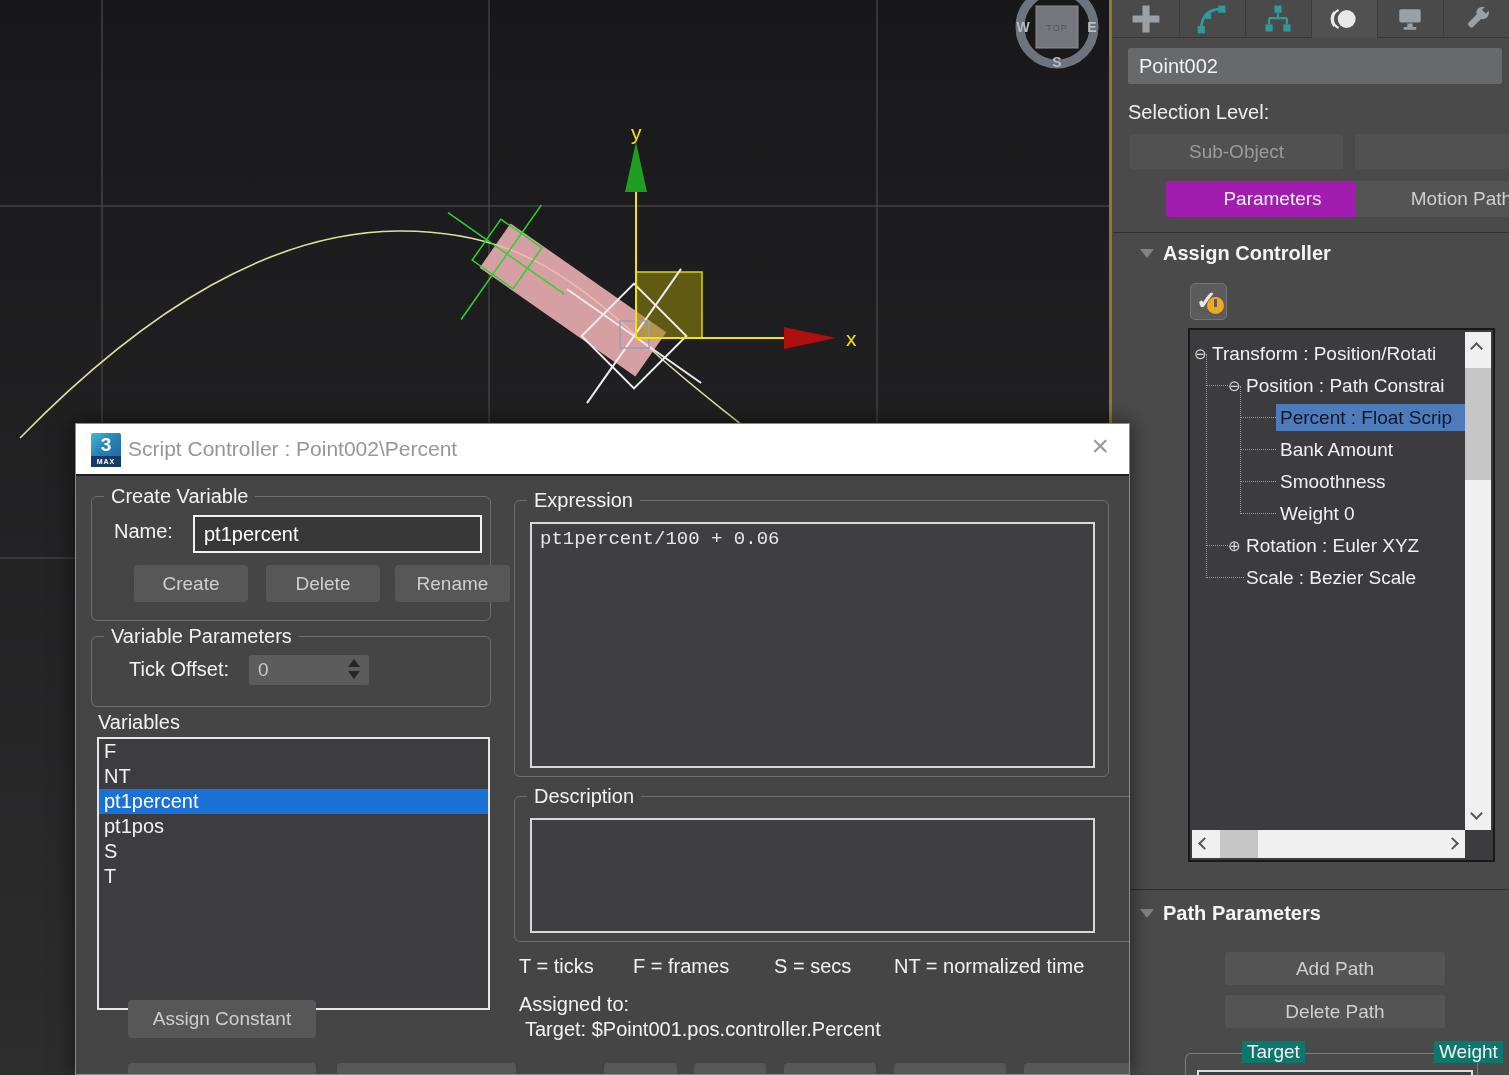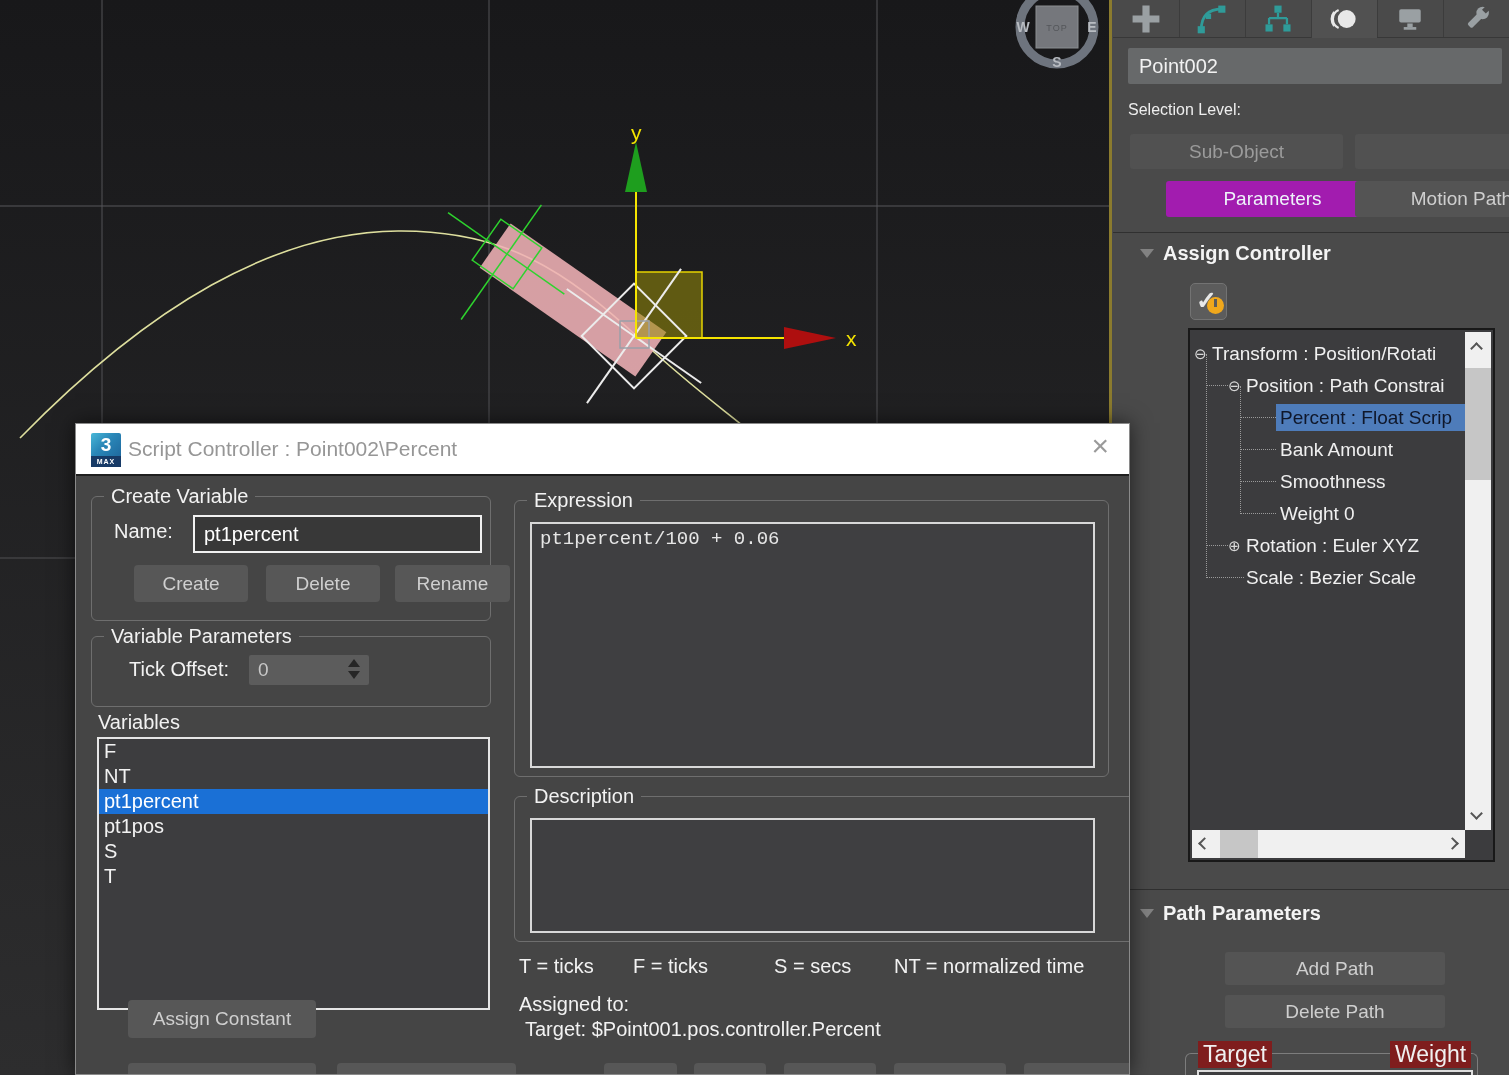--- a/index.html
+++ b/index.html
@@ -15,21 +15,21 @@
   #vp-border { position:absolute; left:1109px; top:0; width:3px; height:1075px; background:#8b7b2e; z-index:1; }
   
   #panel { position:absolute; left:1113px; top:0; width:396px; height:1075px; background:#4a4a4a; z-index:2; overflow:hidden; }
   .tabstrip { position:absolute; left:0; top:0; width:396px; height:38px; }
   .tab { position:absolute; top:0; width:66px; height:38px; display:flex; align-items:center; justify-content:center; }
   .tab.seltab { background:#515151; }
   .tabsep { position:absolute; top:0; width:1px; height:38px; background:#3c3c3c; }
   .tabline { position:absolute; top:37px; height:1px; background:#383838; }
   .namefield { position:absolute; left:15px; top:48px; width:374px; height:36px; background:#67696a;
     border-radius:2px; font-size:20px; color:#f2f2f2; line-height:36px; padding-left:11px; }
-  .plabel { position:absolute; font-size:16px; color:#eeeeee; }
+  .plabel { position:absolute; font-size:20px; color:#eeeeee; }
   .pbtn { position:absolute; height:35px; background:#545454; border-radius:3px; font-size:19px;
     color:#cfcfcf; display:flex; align-items:center; justify-content:center; }
   .pbtn.disabled { color:#9b9b9b; background:#515151; }
   .pbtn.accent { background:#a21caf; color:#eef3fa;margin-left:36px; }
   .pdivider { position:absolute; left:0; width:396px; height:1px; background:#303030; }
   .rollarrow { position:absolute; width:0; height:0; border-left:7px solid transparent;
     border-right:7px solid transparent; border-top:9px solid #828282; }
   .rolltitle { position:absolute; font-size:20px; font-weight:bold; color:#f4f4f4; }
   .checkbtn { position:absolute; left:77px; top:283px; width:37px; height:37px; background:#5c5c5c;
     border:1px solid #737373; border-radius:5px; }
@@ -52,21 +52,21 @@
   .vscroll { position:absolute; right:2px; top:2px; width:26px; height:498px; background:#f0f0f0; }
   .hscroll { position:absolute; left:2px; bottom:2px; width:273px; height:28px; background:#f0f0f0; }
   .scorner { position:absolute; right:2px; bottom:2px; width:26px; height:28px; background:#3c3c3e; }
   .thumb { position:absolute; background:#c6c6c6; }
   .chev { position:absolute; width:9px; height:9px; border-left:2px solid #555; border-bottom:2px solid #555; }
   .chev.up { transform:rotate(135deg); } .chev.down { transform:rotate(-45deg); }
   .chev.left { transform:rotate(45deg); } .chev.right { transform:rotate(-135deg); }
   
   .ppframe { position:absolute; left:72px; top:1053px; width:293px; height:30px;
     border:1px solid #7d7d7d; border-bottom:none; border-radius:6px 6px 0 0; }
-  .pplab { position:absolute; top:1041px; font-size:23px; color:#f0f0f0; background:#7f1d1d; padding:0 5px; }
+  .pplab { position:absolute; top:1041px; font-size:19px; color:#f0f0f0; background:#0f766e; padding:0 5px;margin-left:44px; }
   .ppwhitebox { position:absolute; left:84px; top:1070px; width:276px; height:8px;
     border:2px solid #dddddd; border-bottom:none; background:#3d3d3f; }
   
   #dialog { position:absolute; left:75px; top:423px; width:1055px; height:652px; background:#454545;
     border:1px solid #8a8a8a; box-shadow:0 0 20px rgba(0,0,0,.6); z-index:10; overflow:hidden; }
   #dlg-titlebar { position:absolute; left:0; top:0; width:100%; height:52px; background:#ffffff;
     border-bottom:2px solid #1f1f1f; }
   #dlg-title { position:absolute; left:52px; top:0; line-height:50px; font-size:21px; color:#969696; }
   #dlg-close { position:absolute; right:20px; top:5px; font-size:30px; color:#9a9a9a; font-weight:300; cursor:default; }
   .maxlogo { position:absolute; left:15px; top:9px; width:30px; height:34px; border-radius:2px;
@@ -337,21 +337,21 @@
       <div class="grp-title">Expression</div>
       <textarea class="dtextarea" style="left: 15px; top: 21px; width: 565px; height: 246px;">pt1percent/100 + 0.06</textarea>
     </div>
 
     <div class="grp" style="left:438px; top:372px; width:693px; height:146px">
       <div class="grp-title">Description</div>
       <textarea class="dtextarea" style="left: 15px; top: 21px; width: 565px; height: 115px;"></textarea>
     </div>
 
     <span class="legend-item" style="left:443px; top:531px">T = ticks</span>
-    <span class="legend-item" style="left:557px; top:531px">F = ticks</span>
+    <span class="legend-item" style="left:557px; top:531px">F = frames</span>
     <span class="legend-item" style="left:698px; top:531px">S = secs</span>
     <span class="legend-item" style="left:818px; top:531px">NT = normalized time</span>
 
     <div class="dlabel" style="left:443px; top:569px">Assigned to:</div>
     <div class="dlabel" style="left:449px; top:594px">Target: $Point001.pos.controller.Percent</div>
 
     <div class="dbtn" style="left:24px; top:576px; width:188px; height:38px">Assign Constant</div>
     <div class="dbtn" style="left:24px; top:639px; width:188px; height:38px">Assign Controller</div>
     <div class="dbtn" style="left:233px; top:639px; width:179px; height:38px">Assign Node</div>
     <div class="dbtn" style="left:500px; top:639px; width:73px; height:38px">Save</div>

